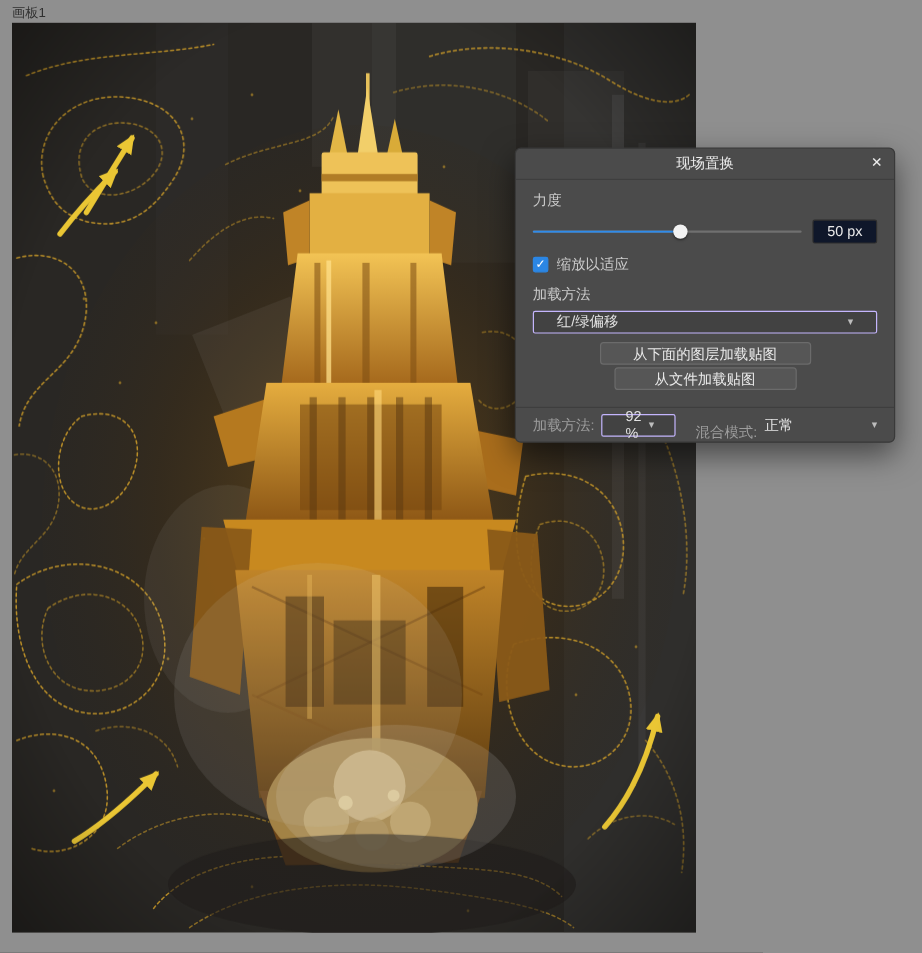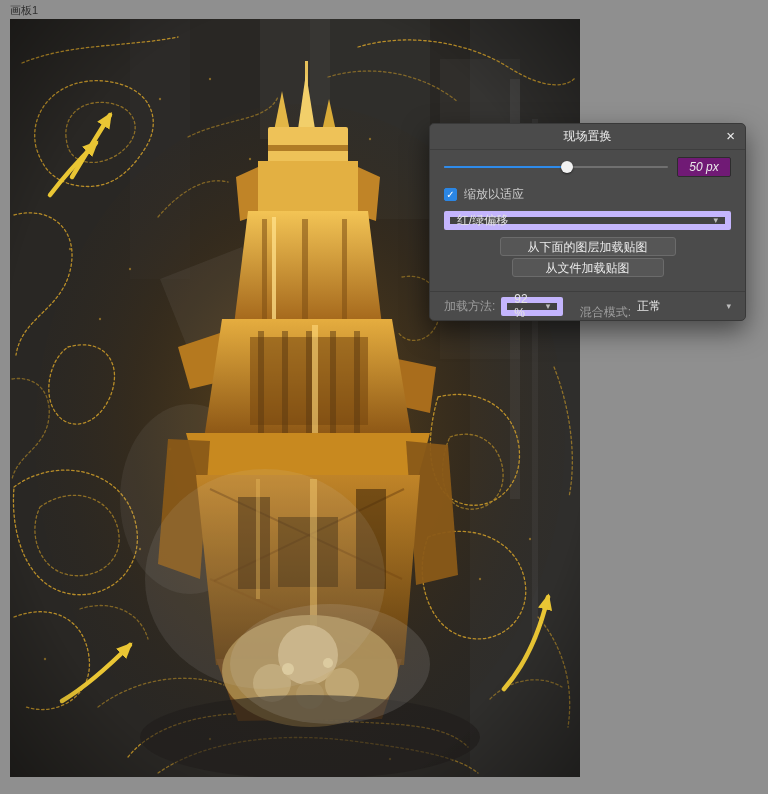--- a/index.html
+++ b/index.html
@@ -46,27 +46,27 @@
   .slider-row{display:flex;align-items:center;gap:9px;margin:0 0 9px;}
   .slider{position:relative;flex:1;height:13px;cursor:pointer;}
   .track{position:absolute;left:0;right:0;top:5px;height:2px;background:#707070;border-radius:1px;overflow:hidden;}
   .fill{width:55%;height:100%;background:#2e8beb;}
   .thumb{
     position:absolute;left:55%;top:0;width:12px;height:12px;margin-left:-6px;
     background:#f2f2f2;border-radius:50%;box-shadow:0 1px 2px rgba(0,0,0,.5);cursor:pointer;
   }
   .value-box{
     width:52px;height:18px;line-height:18px;text-align:center;flex:0 0 auto;
-    background:#701a75;border:1px solid #2d2d2d;border-radius:2px;color:#eaeaea;cursor:text;font-style:italic;
+    background:#0f172a;border:1px solid #2d2d2d;border-radius:2px;color:#eaeaea;cursor:text;
   }
   .check-row{display:flex;align-items:center;gap:7px;margin:0 0 8px;}
   .loadmethod-lbl{margin:0 0 5px;}
   .select{
     display:flex;align-items:center;justify-content:space-between;box-sizing:border-box;
-    height:19px;padding:0 7px;background:#424242;border:6px solid #c4b5fd;border-radius:2px;
+    height:19px;padding:0 19px;background:#424242;border:1px solid #c4b5fd;border-radius:2px;
     color:#e3e3e3;cursor:pointer;
   }
   .select .chev{color:#bdbdbd;font-size:9px;line-height:1;margin-left:6px;}
   .select.full{margin:0 0 7px;}
   .btn{
     display:block;margin:0 auto 6px;height:19px;box-sizing:border-box;
     background:#565656;border:1px solid #6b6b6b;border-radius:3px;
     color:#eaeaea;font-size:12px;font-family:inherit;line-height:16px;padding:0 10px;cursor:pointer;
   }
   .btn-file{width:152px;}
@@ -236,37 +236,39 @@
 
 <div class="dialog">
   <div class="dlg-header">
     <span class="dlg-title">现场置换</span>
     <span class="dlg-close">×</span>
   </div>
 
   <div class="divider"></div>
 
   <div class="dlg-body">
+    <div class="lbl strength-lbl">力度</div>
     <div class="slider-row">
       <div class="slider">
         <div class="track">
             <div class="fill"></div>
           </div>
         <div class="thumb"></div>
       </div>
       <div class="value-box">50 px</div>
     </div>
 
     <div class="check-row">
       <span class="checkbox checked">
           <span>✓</span>
         </span>
       <span class="lbl">缩放以适应</span>
     </div>
 
+    <div class="lbl loadmethod-lbl">加载方法</div>
     <div class="select full">
       <span>红/绿偏移</span>
       <span class="chev">▾</span>
     </div>
 
     <button class="btn btn-layer">从下面的图层加载贴图</button>
     <button class="btn btn-file">从文件加载贴图</button>
   </div>
 
   <div class="divider"></div>

